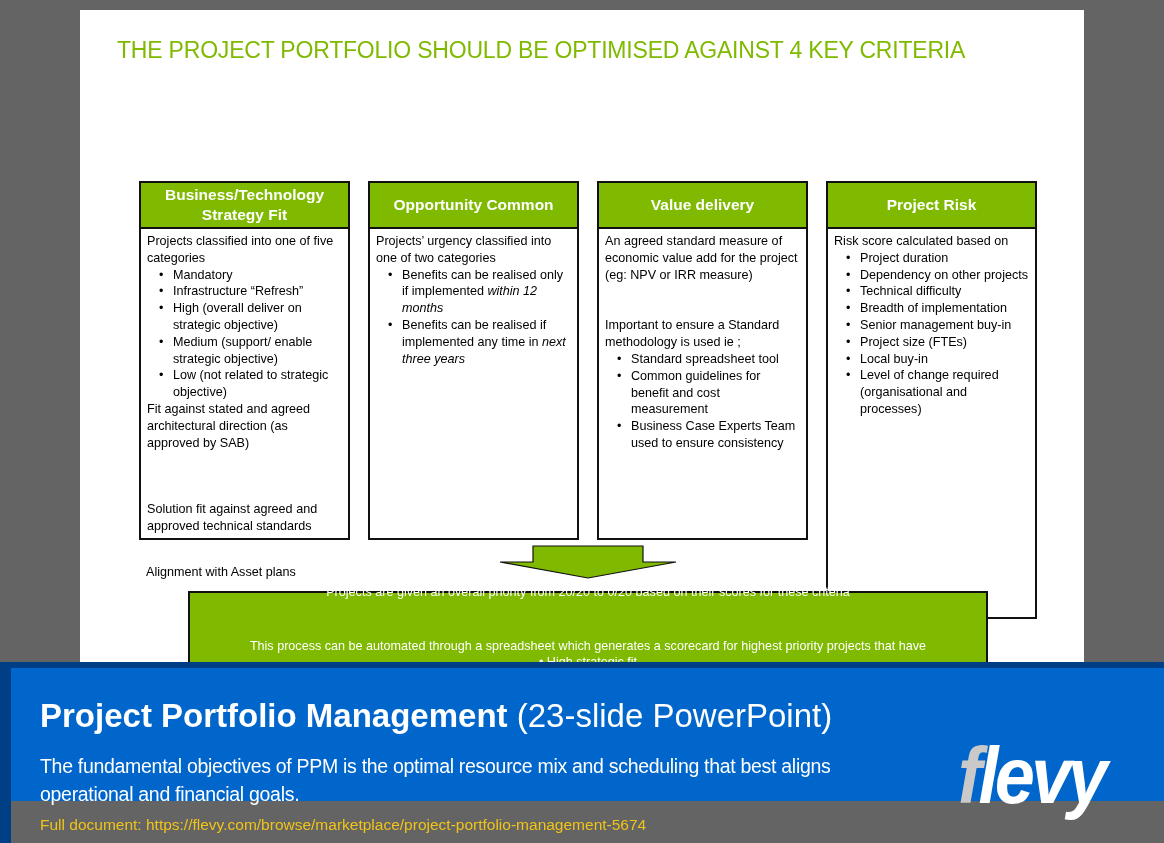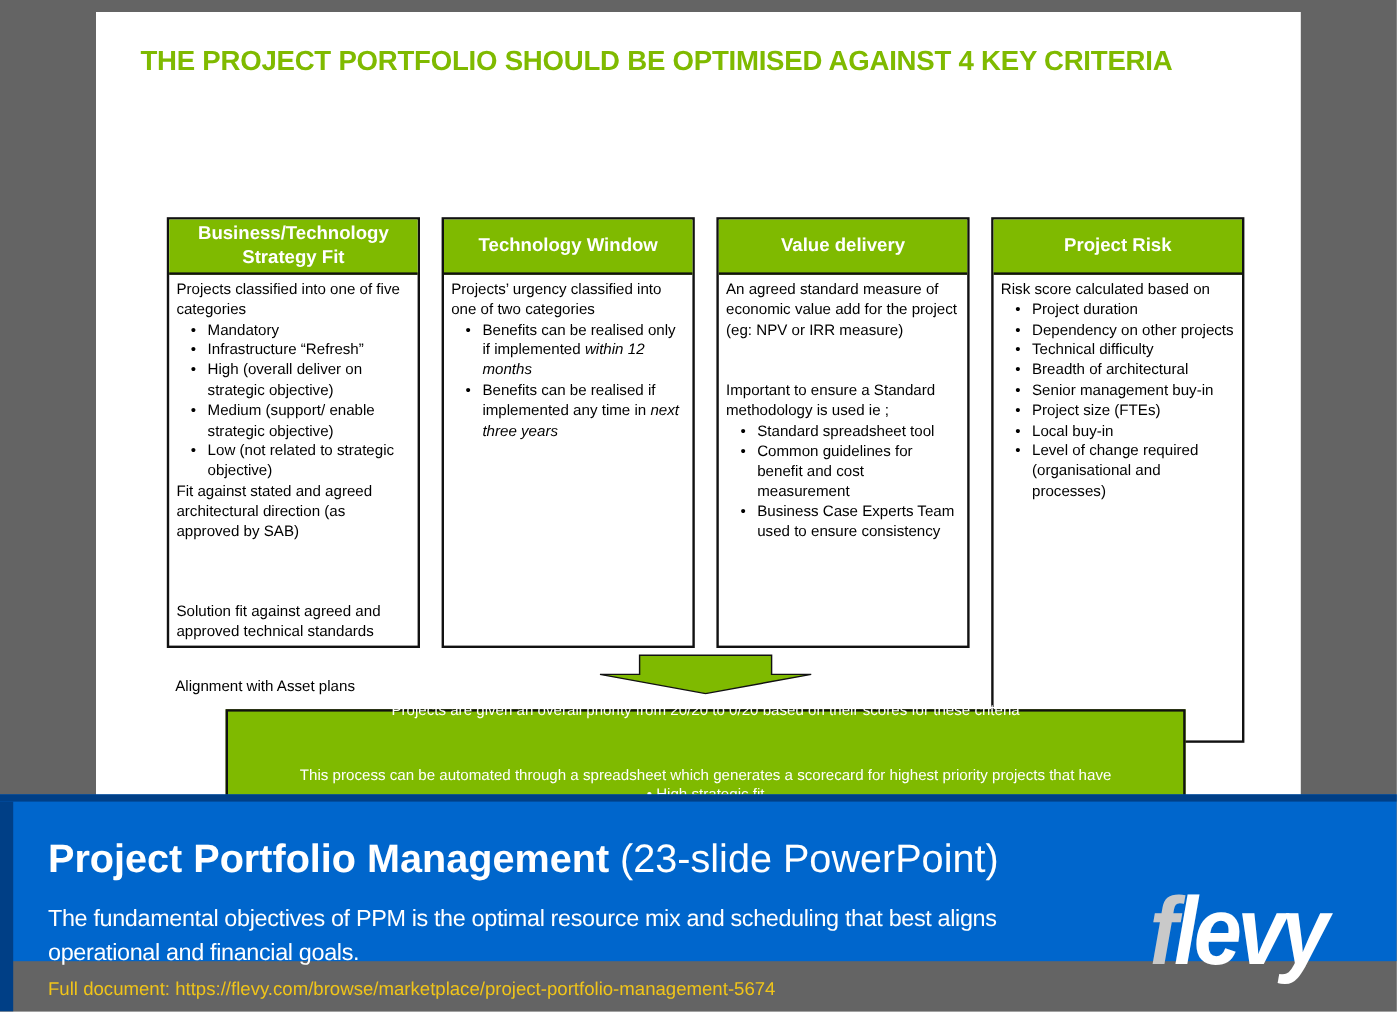--- a/index.html
+++ b/index.html
@@ -1,21 +1,21 @@
 <!DOCTYPE html>
 <html><head>
 <meta charset="utf-8">
 <style>
   * { box-sizing: border-box; margin: 0; padding: 0; }
   html, body { width: 1164px; height: 843px; overflow: hidden; }
   body { background: #646464; position: relative; font-family: "Liberation Sans", sans-serif; }
 
   .slide { position: absolute; left: 80px; top: 10px; width: 1004px; height: 660px; background: #ffffff; overflow: hidden; }
 
-  .slide-title { position: absolute; left: 37px; top: 25px; width: 900px; color: #7fba00; font-weight: bold; font-size: 23px; line-height: 30px; letter-spacing: -0.2px; }
+  .slide-title { position: absolute; left: 37px; top: 25px; width: 900px; color: #7fba00; font-weight: normal; font-size: 23px; line-height: 30px; letter-spacing: -0.2px; }
 
   .subtitle { position: absolute; left: 0; top: 138px; width: 1004px; text-align: center; font-size: 14.5px; font-weight: bold; font-style: italic; text-decoration: underline; color: #000; }
 
   .criteria-box { position: absolute; top: 171px; border: 2px solid #111; background: #fff; }
   .criteria-head { background: #7fba00; color: #fff; font-weight: bold; font-size: 15.5px; line-height: 20px; text-align: center; height: 46px; display: flex; align-items: center; justify-content: center; border-bottom: 2px solid #111; padding: 0 6px; }
   .criteria-body { padding: 4px 6px; font-size: 12.6px; line-height: 16.8px; color: #000; }
   .criteria-body ul { list-style: none; margin-left: 0; }
   .criteria-body li { position: relative; padding-left: 26px; }
   .criteria-body li::before { content: "\2022"; position: absolute; left: 12px; top: 0; }
   .criteria-body .gap { height: 50px; }
@@ -59,21 +59,21 @@
         <li>Medium (support/ enable strategic objective)</li>
         <li>Low (not related to strategic objective)</li>
       </ul>
       <div>Fit against stated and agreed architectural direction (as approved by SAB)</div>
       <div class="gap"></div>
       <div>Solution fit against agreed and approved technical standards</div>
     </div>
   </div>
 
   <div class="criteria-box" style="left:288px; width:211px; height:359px;">
-    <div class="criteria-head">Technology Window</div>
+    <div class="criteria-head">Opportunity Common</div>
     <div class="criteria-body">
       <div>Projects’ urgency classified into one of two categories</div>
       <ul>
         <li><span>Benefits can be realised only if implemented </span><em>within 12 months</em></li>
         <li><span>Benefits can be realised if implemented any time in </span><em>next three years</em></li>
       </ul>
     </div>
   </div>
 
   <div class="criteria-box" style="left:517px; width:211px; height:359px;">
@@ -91,21 +91,21 @@
   </div>
 
   <div class="criteria-box" style="left:746px; width:211px; height:438px;">
     <div class="criteria-head">Project Risk</div>
     <div class="criteria-body">
       <div>Risk score calculated based on</div>
       <ul>
         <li>Project duration</li>
         <li>Dependency on other projects</li>
         <li>Technical difficulty</li>
-        <li>Breadth of architectural</li>
+        <li>Breadth of implementation</li>
         <li>Senior management buy-in</li>
         <li>Project size (FTEs)</li>
         <li>Local buy-in</li>
         <li>Level of change required (organisational and processes)</li>
       </ul>
     </div>
   </div>
 
   <div class="asset-note">Alignment with Asset plans</div>
 

